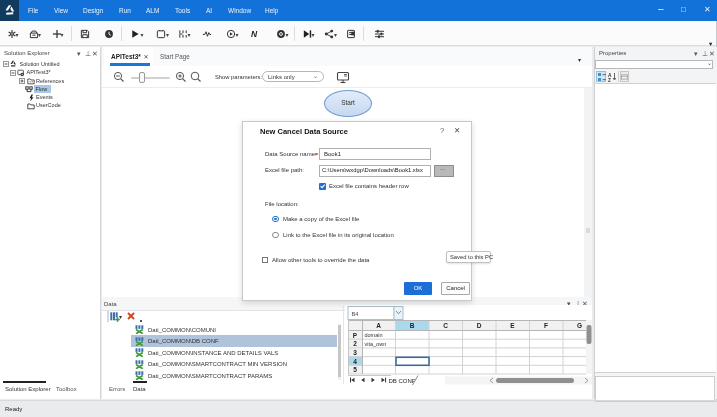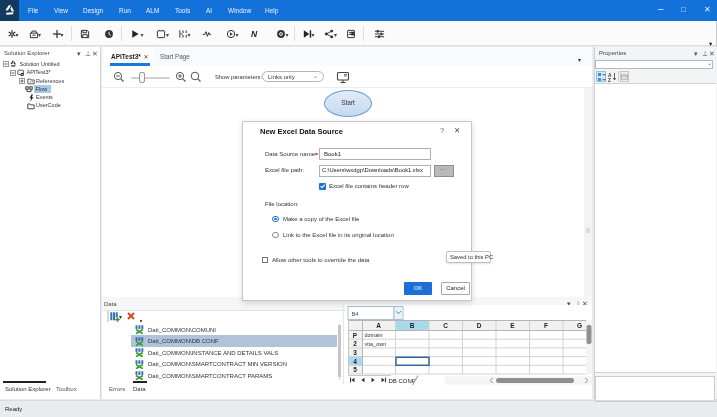--- a/index.html
+++ b/index.html
@@ -501,21 +501,21 @@
   </div>
   <div class="abs" style="left:594px;top:83px;width:122px;height:289.5px;background:#fff;border:1px solid #d0d0d0;border-right:none;"></div>
   <div class="abs" style="left:594.5px;top:375.5px;width:120px;height:26.5px;background:#fff;border:1px solid #ccc;"></div>
 
   <div class="abs" style="left:0;top:399.5px;width:717px;height:1px;background:#dadada;"></div>
   <div class="abs" style="left:0;top:401.5px;width:717px;height:15.5px;background:#e9ebec;"></div>
   <div class="abs" style="left:5px;top:405.5px;font-size:6px;color:#222;">Ready</div>
 
   <div id="dialog">
     <div class="abs" style="left:242px;top:121px;width:230px;height:180px;background:#fff;border:1px solid #c8c8c8;box-shadow:0 2px 6px rgba(0,0,0,0.15);"></div>
-    <div class="abs" style="left:260px;top:127px;font-size:7.5px;font-weight:bold;color:#111;">New Excel Data Source</div>
+    <div class="abs" style="left:260px;top:127px;font-size:7.5px;font-weight:bold;color:#111;">New Cancel Data Source</div>
     <div class="abs" style="left:440px;top:126px;font-size:7.5px;color:#555;">?</div>
     <div class="abs" style="left:454px;top:126px;font-size:7.5px;color:#444;">✕</div>
 
     <div class="abs" style="left:265px;top:150.5px;font-size:6px;color:#333;">Data Source name:</div>
     <div class="abs" style="left:315px;top:152.5px;width:2.5px;height:2.5px;background:#cf5b43;border-radius:50%;"></div>
     <div class="abs" style="left:319px;top:148px;width:112px;height:12px;background:#fff;border:1px solid #b0b0b0;"></div>
     <div class="abs" style="left:324px;top:150.5px;font-size:6px;color:#222;">Book1</div>
 
     <div class="abs" style="left:265px;top:167px;font-size:6px;color:#333;">Excel file path:</div>
     <div class="abs" style="left:319px;top:164.5px;width:112px;height:12px;background:#fff;border:1px solid #b0b0b0;"></div>

